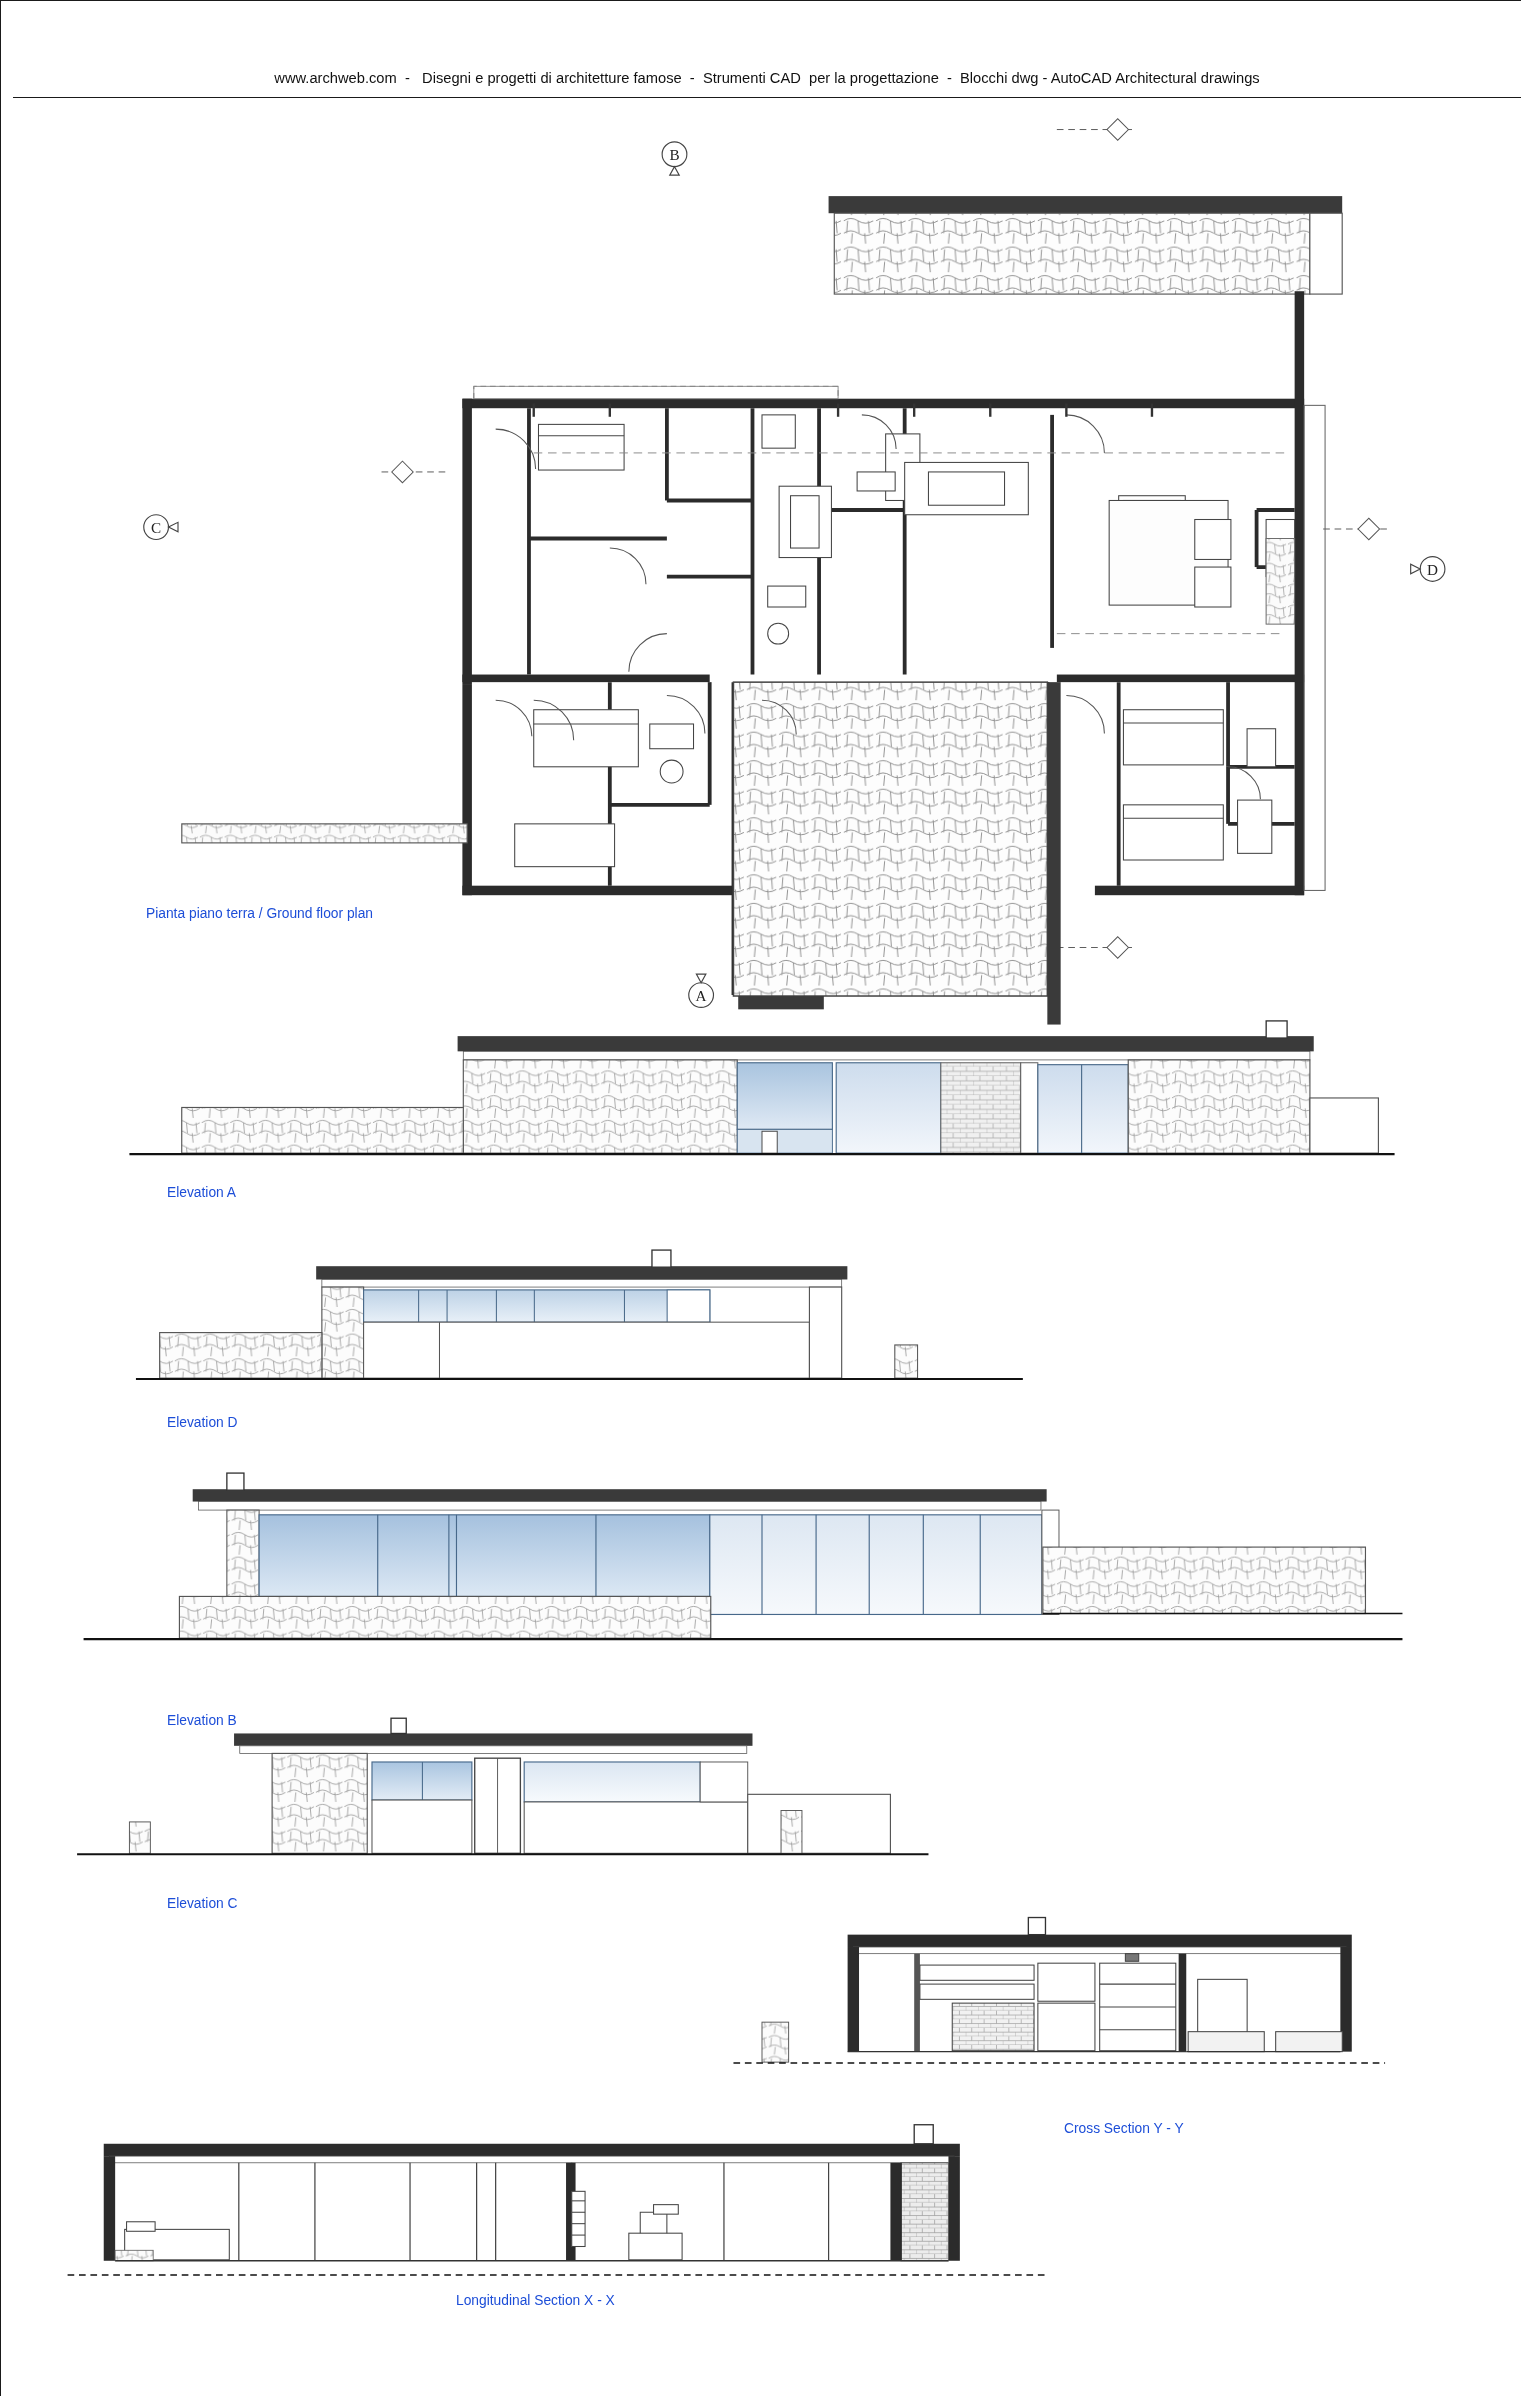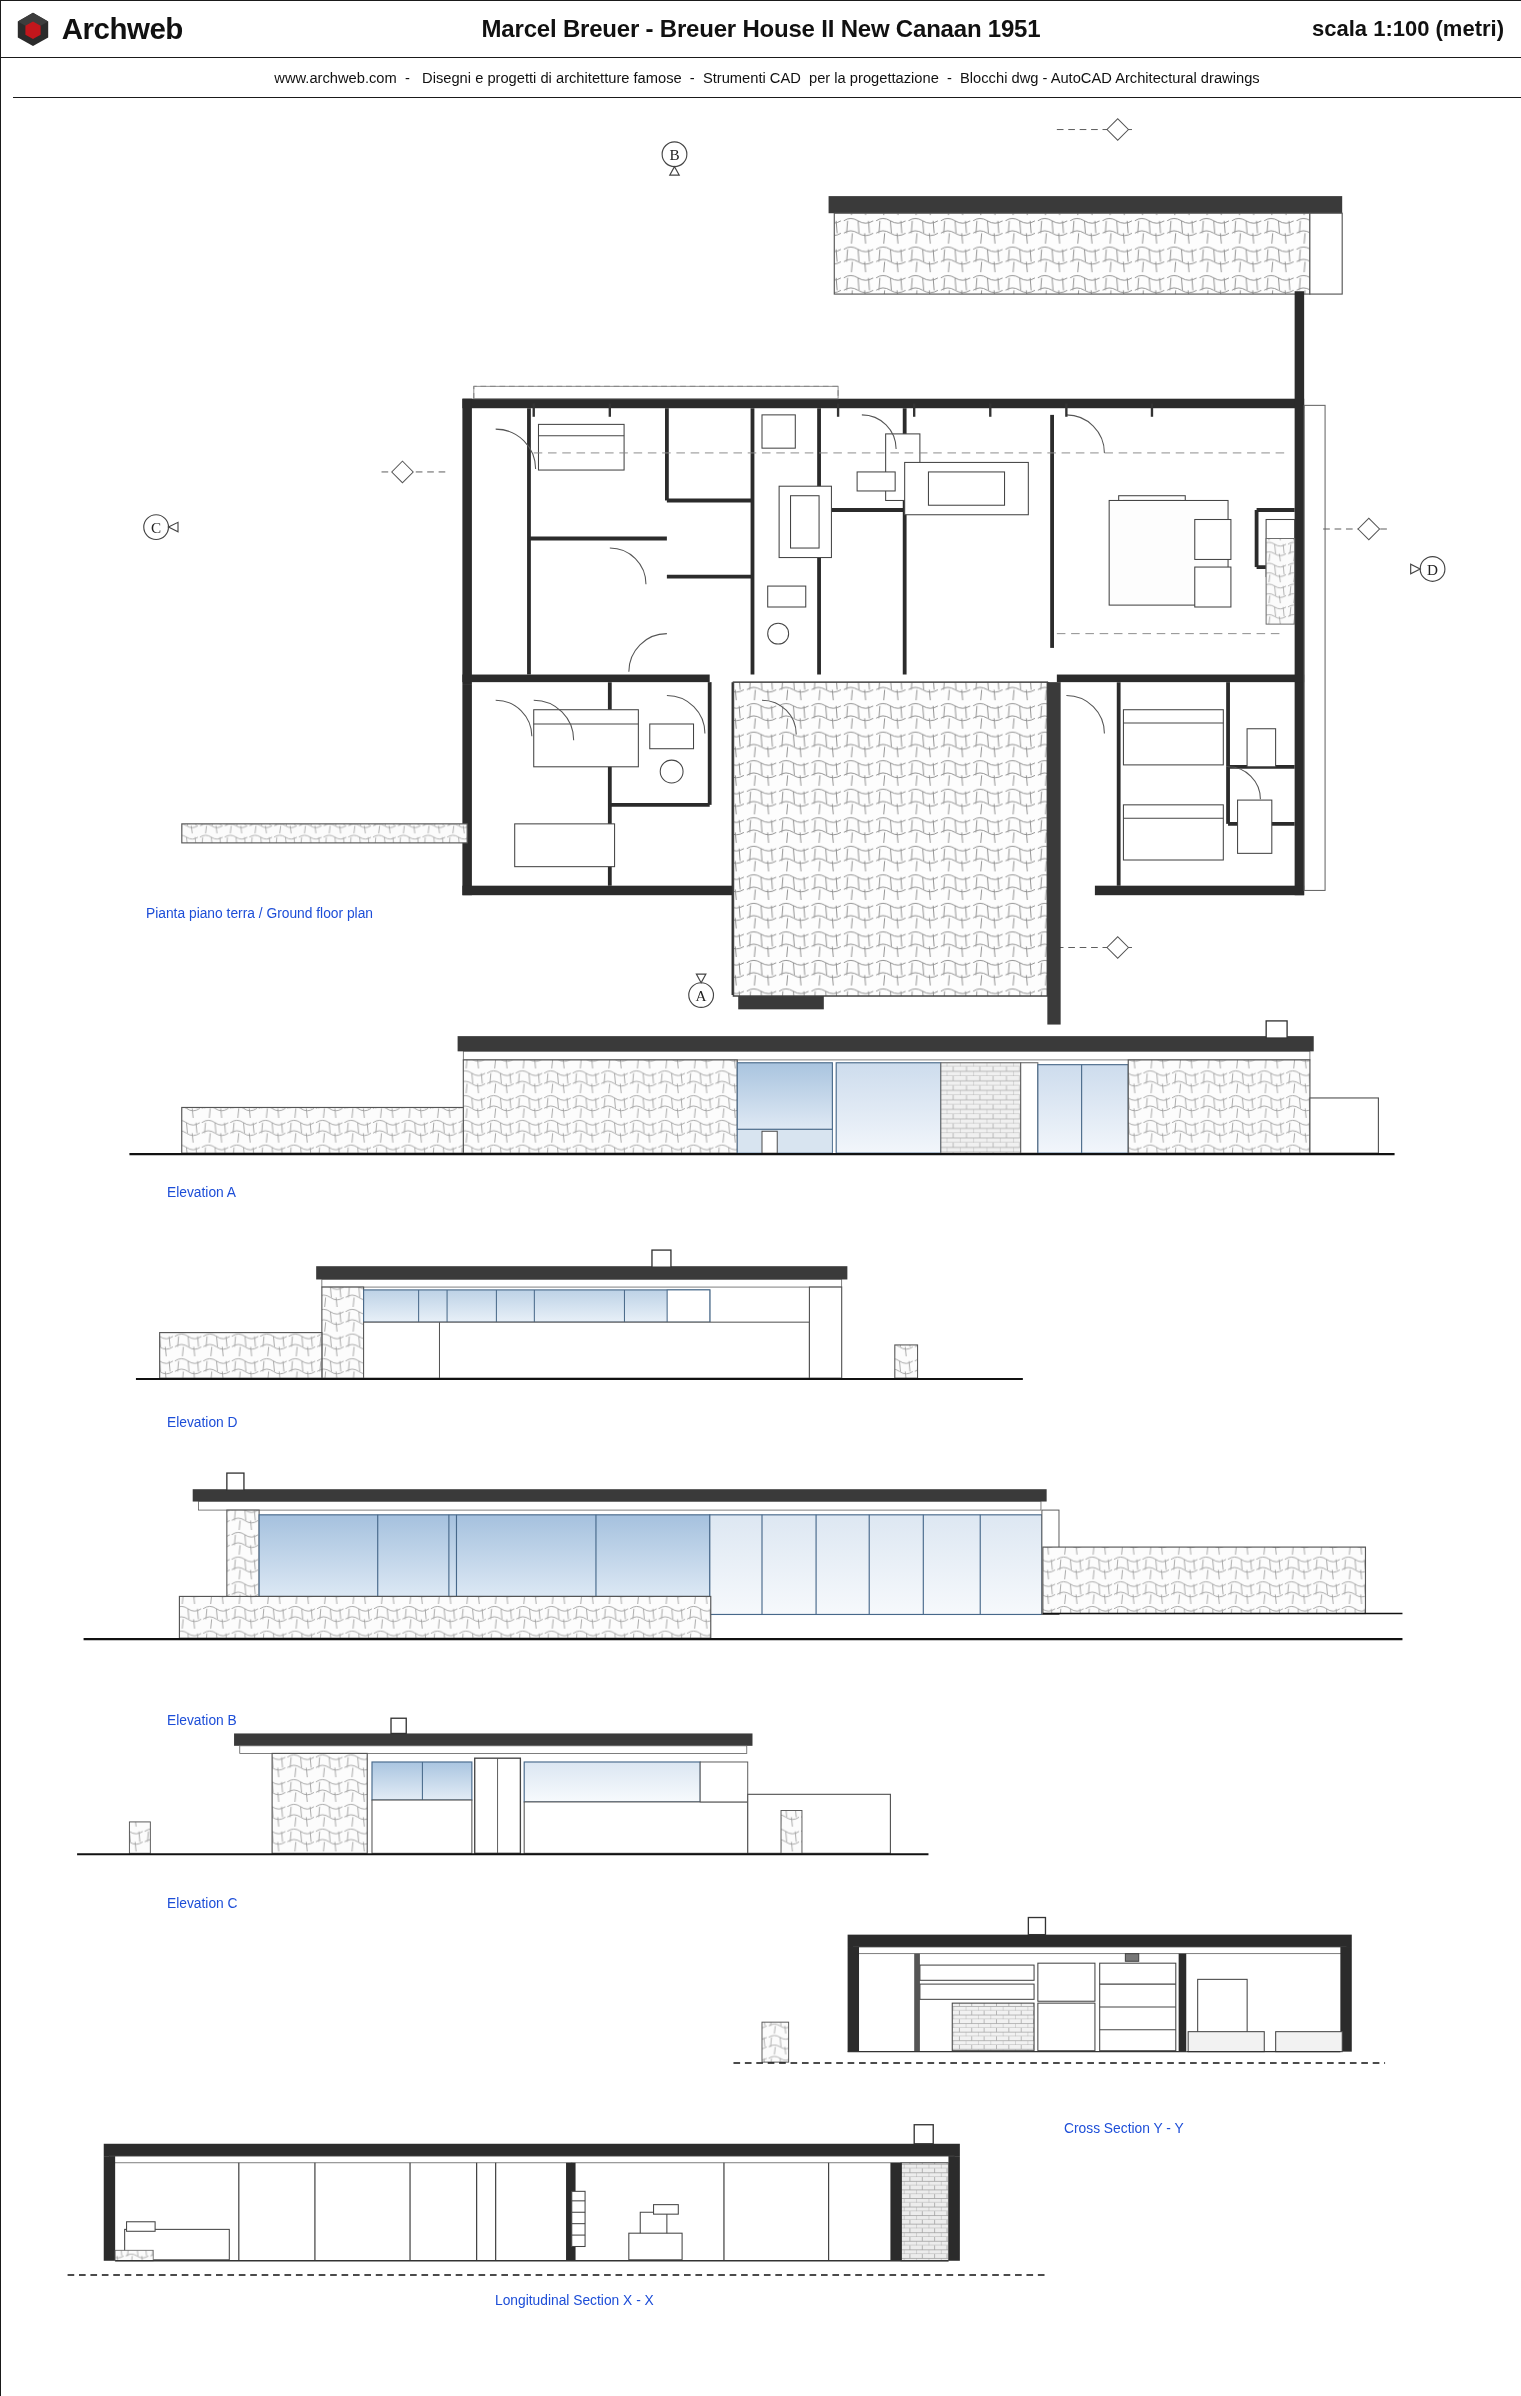--- a/index.html
+++ b/index.html
@@ -44,34 +44,20 @@
   .caption { position:absolute; font-size:13.8px; color:#1d4ed8; white-space:nowrap; }
 
   svg { overflow: visible; }
   .dwg { position:absolute; }
 </style>
 </head>
 <body>
 
 <div class="sheet">
 
-  <div class="header">
-    <div class="logo-wrap">
-      <span class="logo-cube">
-        <svg width="38" height="38" viewBox="0 0 40 40">
-          <polygon points="20,3 36,12 36,29 20,38 4,29 4,12" fill="#2b2b2b"></polygon>
-          <polygon points="20,3 36,12 20,21 4,12" fill="#3d3d3d"></polygon>
-          <polygon points="20,12 28,16.5 28,26 20,30.5 12,26 12,16.5" fill="#c3161c"></polygon>
-        </svg>
-      </span>
-      <span class="logo-text">Archweb</span>
-    </div>
-    <div class="header-title">Marcel Breuer - Breuer House II New Canaan 1951</div>
-    <div class="header-scale">scala 1:100 (metri)</div>
-  </div>
 
   <div class="subheader">
     <span>www.archweb.com  -   Disegni e progetti di architetture famose  -  Strumenti CAD  per la progettazione  -  Blocchi dwg - AutoCAD Architectural drawings</span>
   </div>
 
   <div class="dwg" style="left:0; top:100px; width:1522px; height:837px;">
     <svg width="1522" height="837" viewBox="0 0 1600 880">
       <defs>
         <pattern id="stonepat" width="26" height="22" patternUnits="userSpaceOnUse">
           <rect width="26" height="22" fill="#fbfbfb"></rect>
@@ -508,16 +494,16 @@
         <rect x="660" y="122" width="56" height="28"></rect>
         <path d="M672,122 L672,100 L700,100 L700,122" fill="none"></path>
         <rect x="686" y="92" width="26" height="10"></rect>
       </g>
 
       <rect x="120" y="140" width="40" height="11" fill="url(#stoneX)" stroke="#666" stroke-width="0.9"></rect>
       <line x1="120" y1="151" x2="996" y2="151" stroke="#333" stroke-width="1.4"></line>
       <line x1="70" y1="166" x2="1100" y2="166" stroke="#111" stroke-width="1.6" stroke-dasharray="7,5"></line>
     </svg>
   </div>
-  <div class="caption" style="left:455px; top:2292px;margin-left:39px;">Longitudinal Section  X - X</div>
+  <div class="caption" style="left:455px; top:2292px;">Longitudinal Section  X - X</div>
 
 </div>
 
 
 </body></html>

